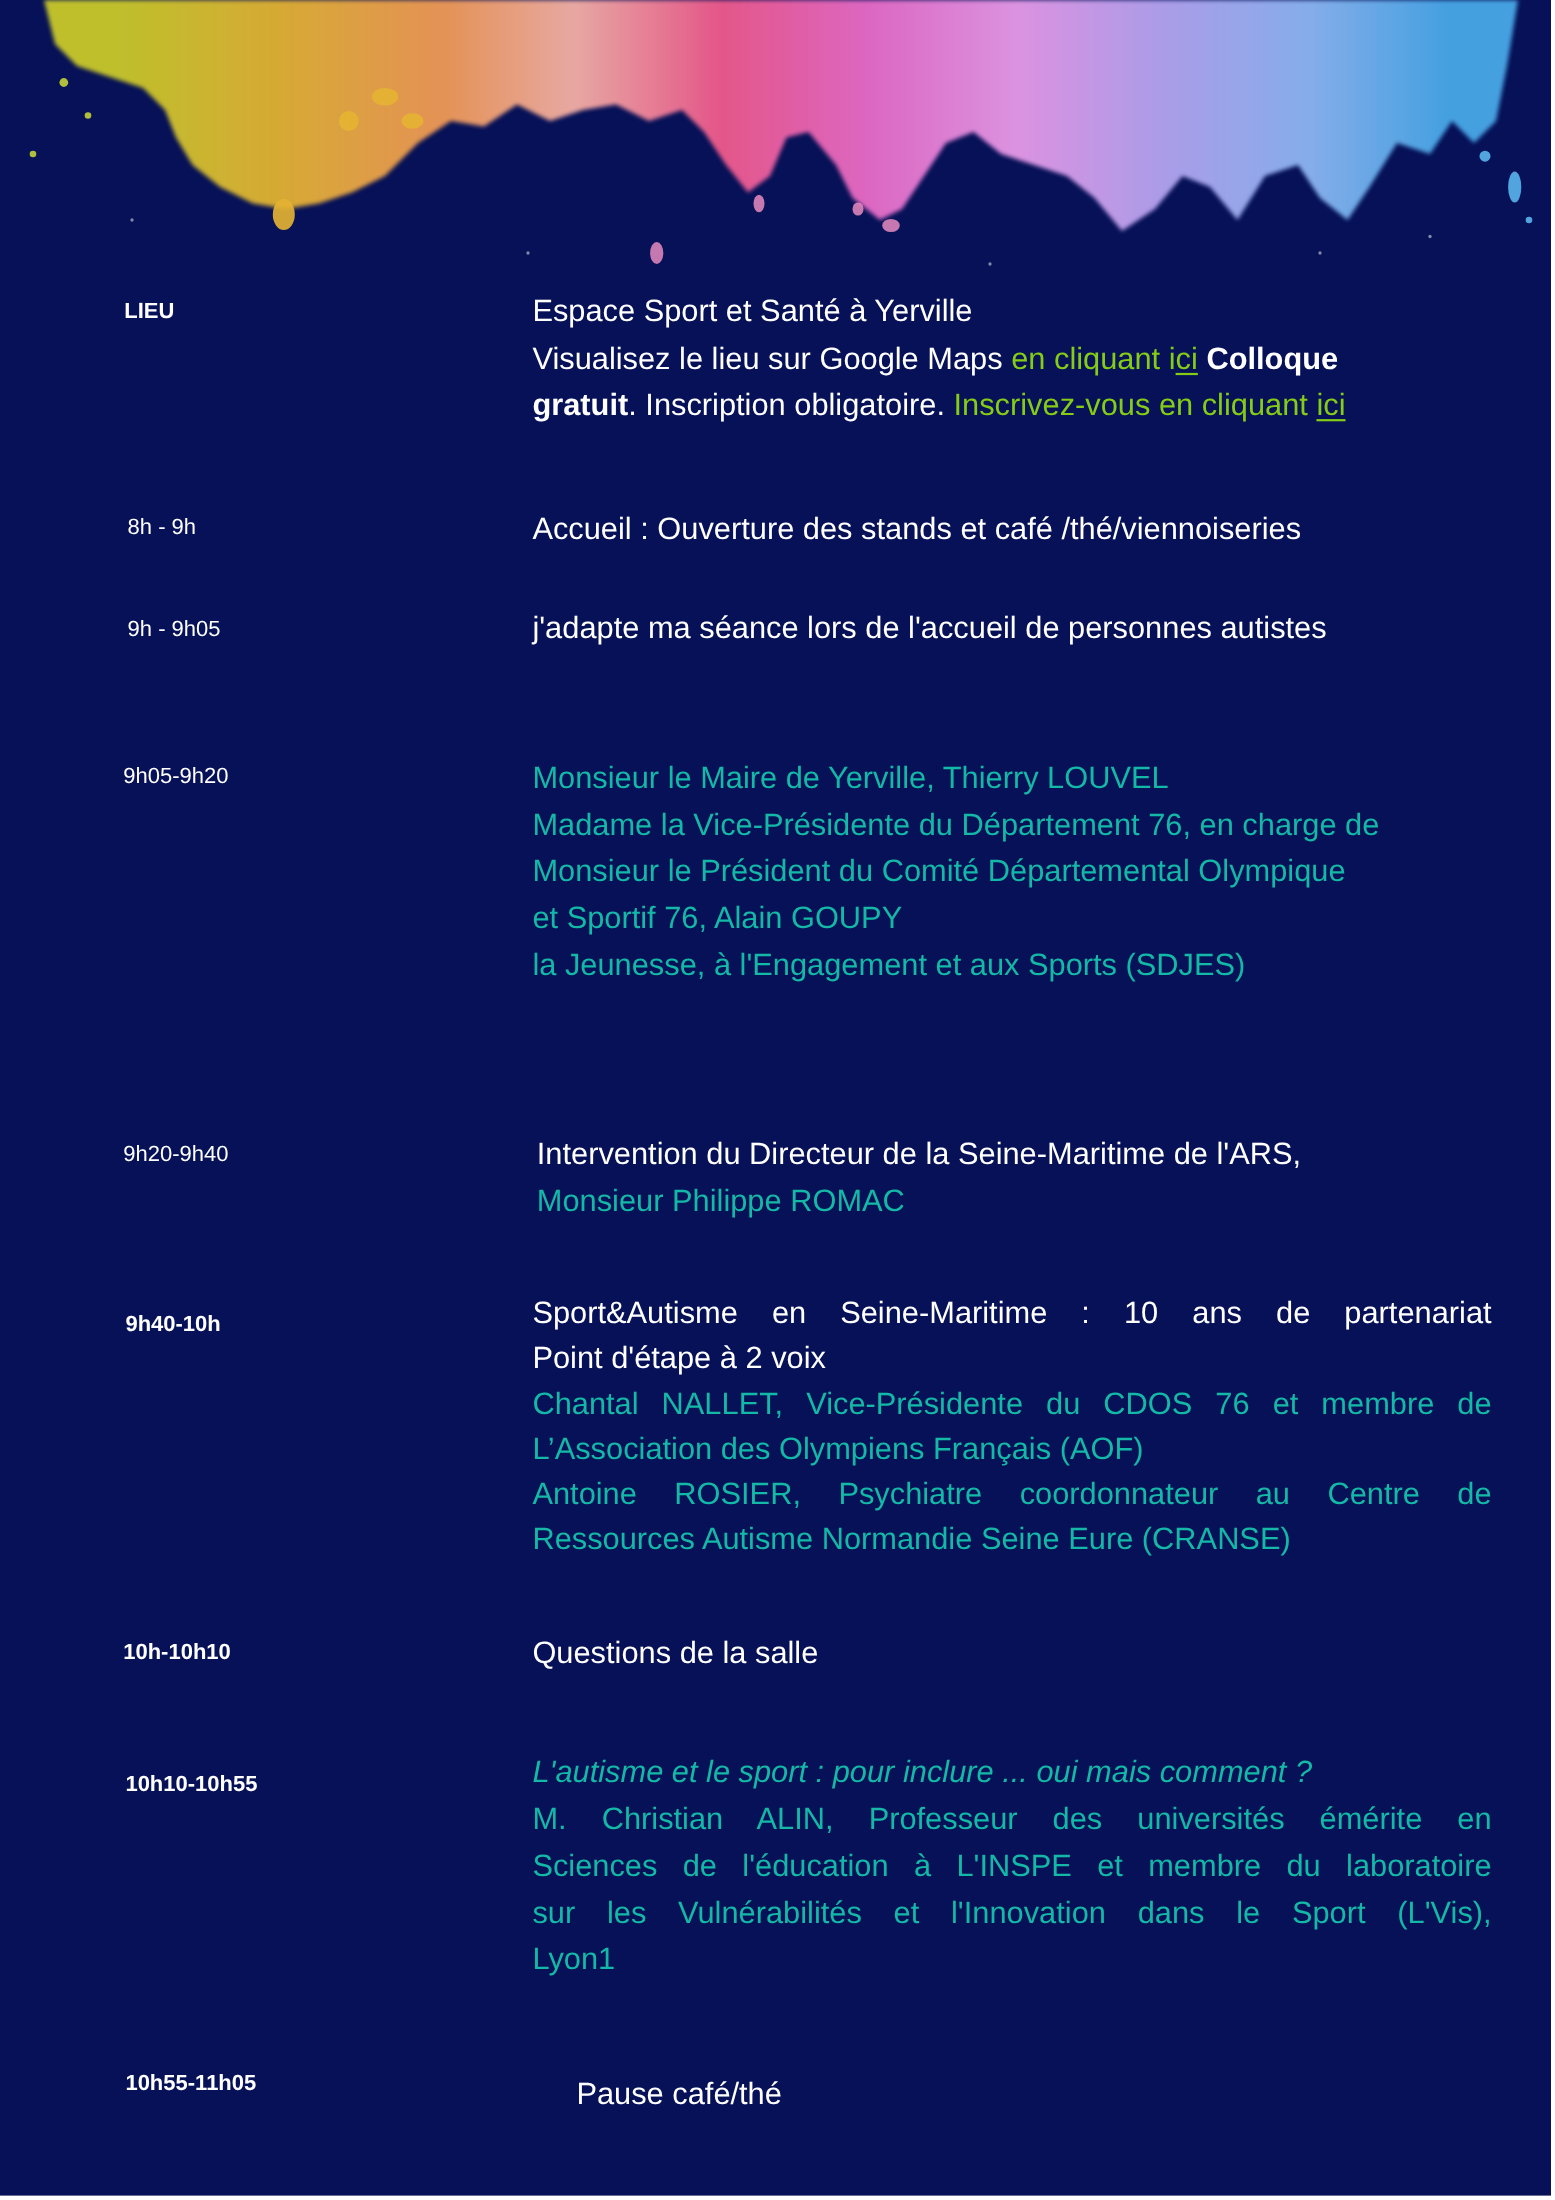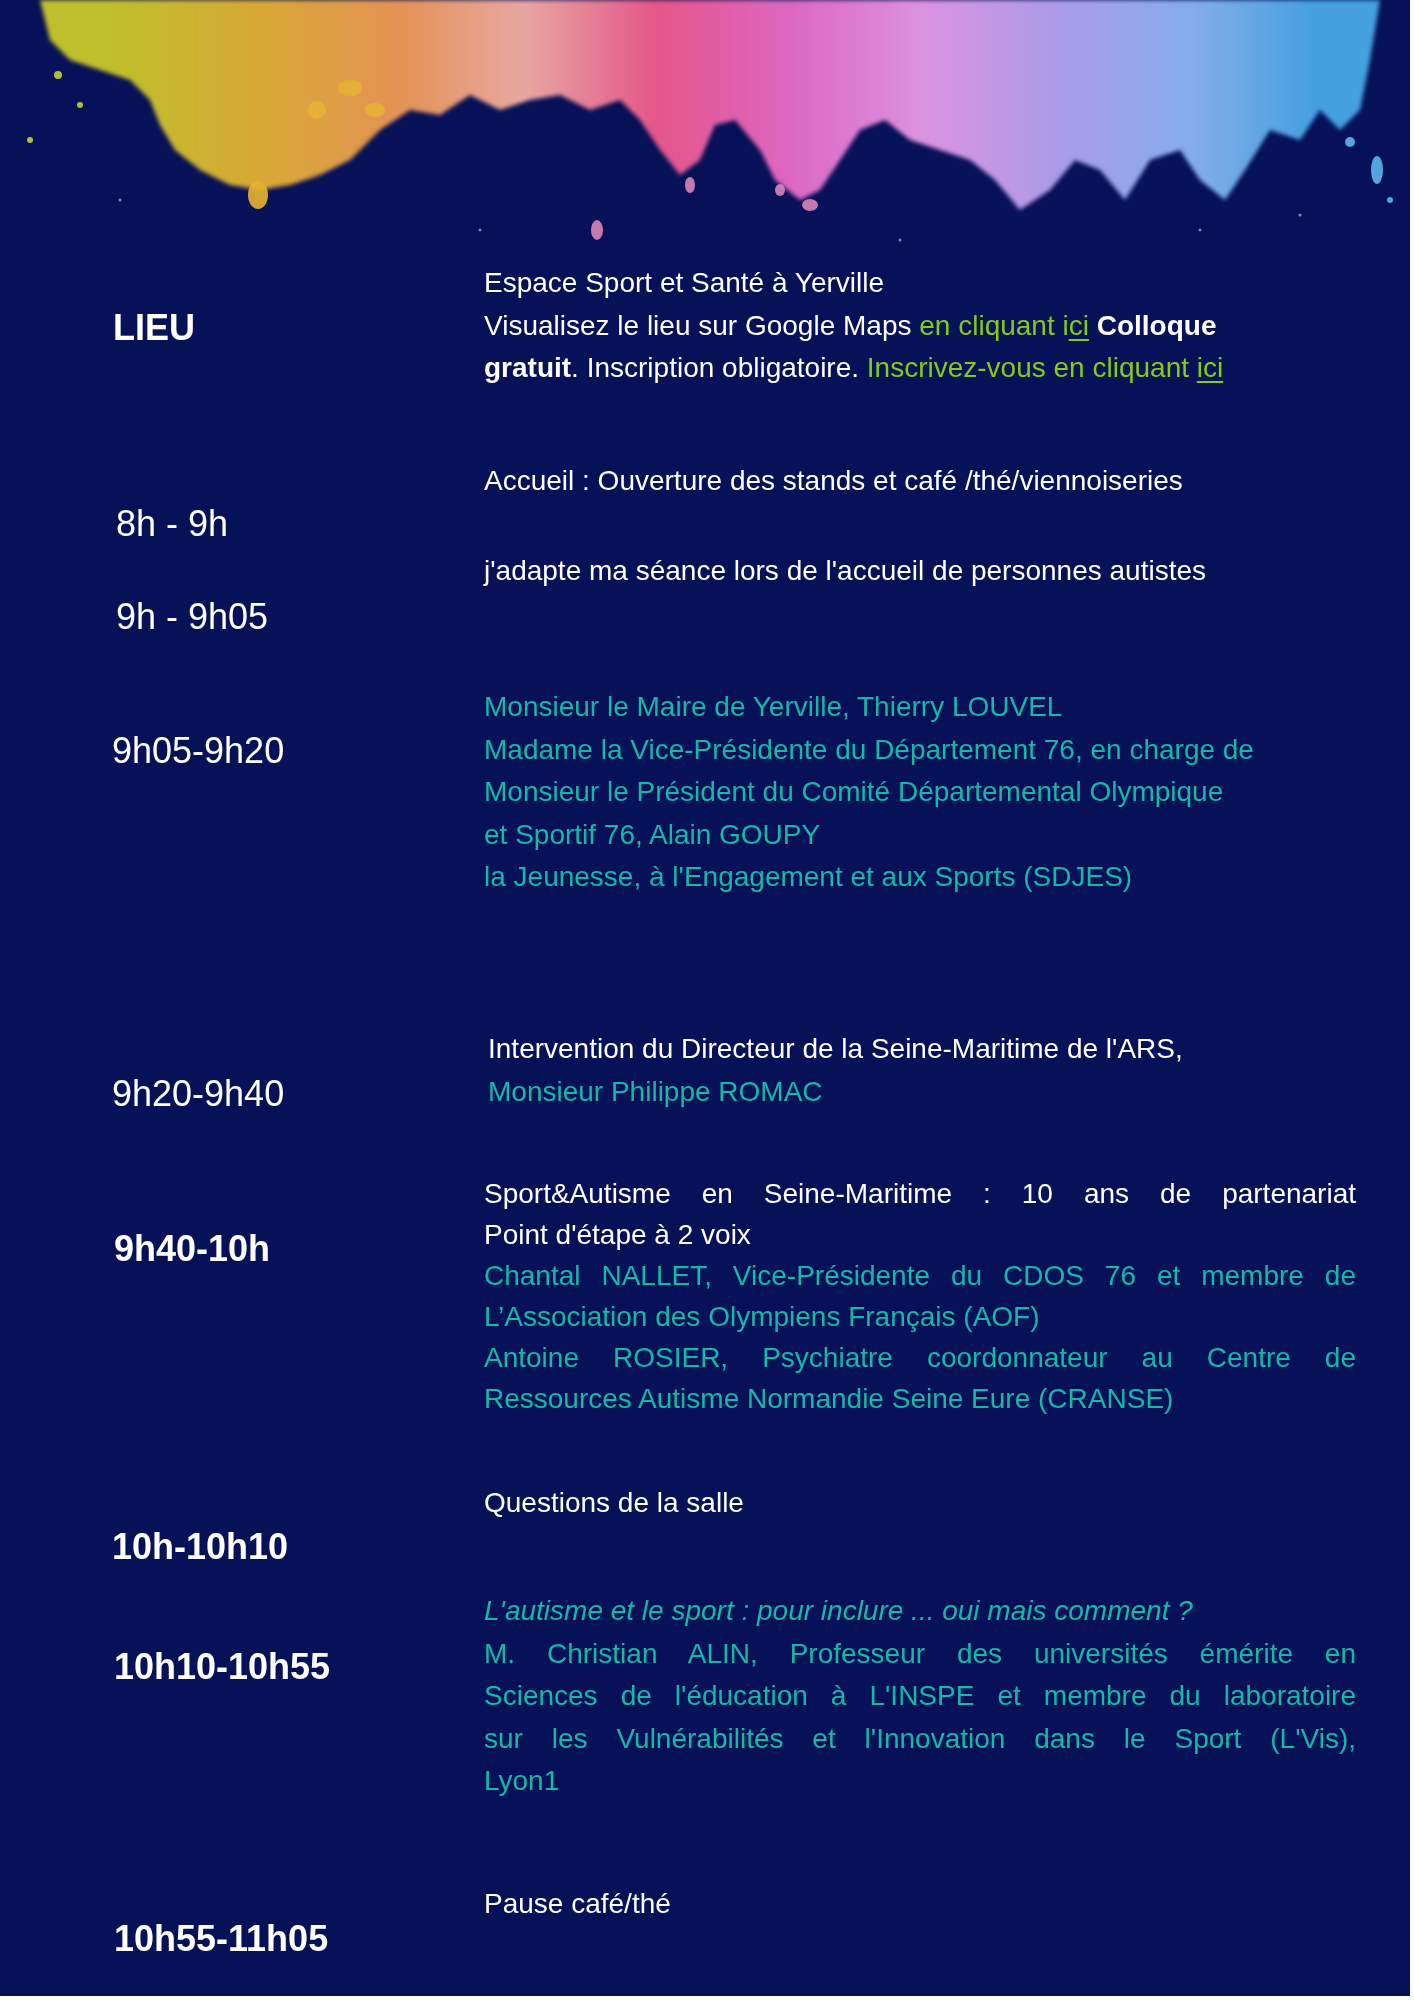--- a/index.html
+++ b/index.html
@@ -16,23 +16,22 @@
     }
     
     .banner {
       position: absolute; left: 0; top: 0; width: 1410px; height: 250px;
       overflow: hidden;
     }
     .banner svg { display: block; }
     
     .row { position: absolute; left: 0; width: 1410px; }
     .time {
-      position: absolute; color: #ffffff; font-size: 36px; line-height: 34px;
+      position: absolute; color: #ffffff; font-size: 20px; line-height: 34px;
       white-space: nowrap;
-      margin-top: 45px;
     }
     .time.bold { font-weight: bold; }
     .content {
       position: absolute; left: 484px; width: 872px;
       color: #ffffff; font-size: 28px; line-height: 42.5px;
     }
     .content.tight { line-height: 41px; }
     .content .line { display: block; }
     .justify-all { text-align: justify; text-align-last: justify; }
     .green { color: #14b8a6; }
@@ -171,18 +170,18 @@
       <span class="line italic">L'autisme et le sport : pour inclure ... oui mais comment ?</span>
       <span class="line justify-all">M. Christian ALIN, Professeur des universités émérite en</span>
       <span class="line justify-all">Sciences de l'éducation à L'INSPE et membre du laboratoire</span>
       <span class="line justify-all">sur les Vulnérabilités et l'Innovation dans le Sport (L'Vis),</span>
       <span class="line">Lyon1</span>
     </div>
   </div>
 
   <div class="row" style="top:1877px;">
     <div class="time bold" style="left:114px; top:0;">10h55-11h05</div>
-    <div class="content" style="top:6px;">
+    <div class="content" style="top:6px;margin-left:40px;">
       <span class="line">Pause café/thé</span>
     </div>
   </div>
 
 </div>
 
 </body></html>

